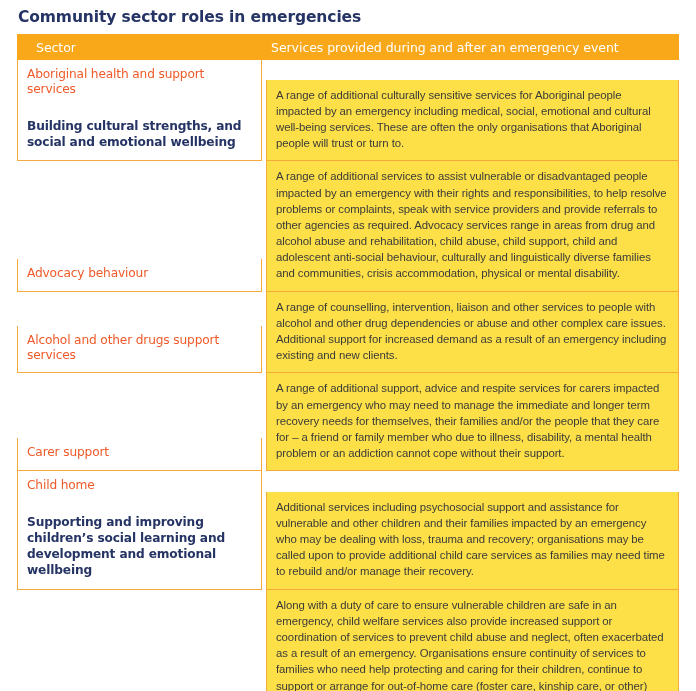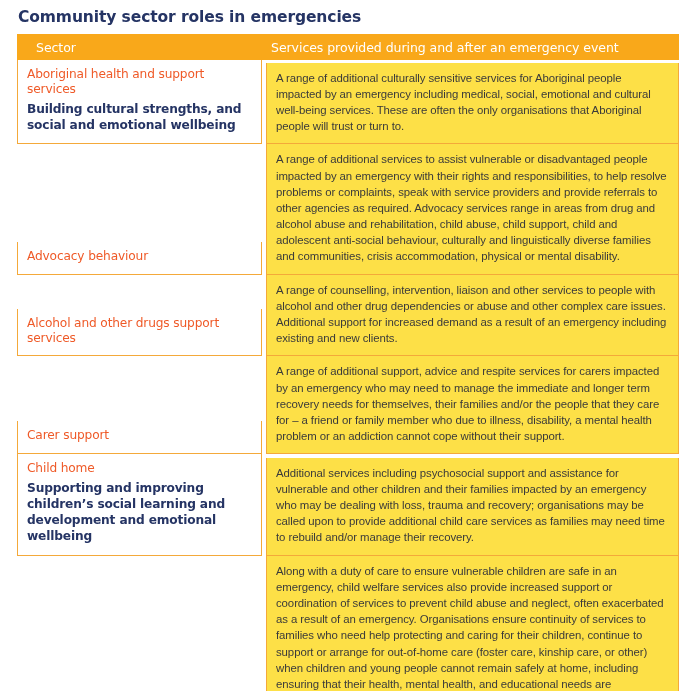--- a/index.html
+++ b/index.html
@@ -88,21 +88,21 @@
     color: #ef5a28;
     line-height: 1.22;
     letter-spacing: -0.15px;
   }
   .sector-tagline {
     font-family: "DejaVu Sans", sans-serif;
     font-size: 12.2px;
     font-weight: bold;
     color: #253464;
     line-height: 1.32;
-    margin-top: 4px;
+    margin-top: 21px;
     letter-spacing: -0.15px;
   }
   .sector-tagline:empty {
     display: none;
     margin: 0;
   }
   .service-text {
     font-family: "Liberation Sans", sans-serif;
     font-size: 11.4px;
     color: #3a3a3a;

